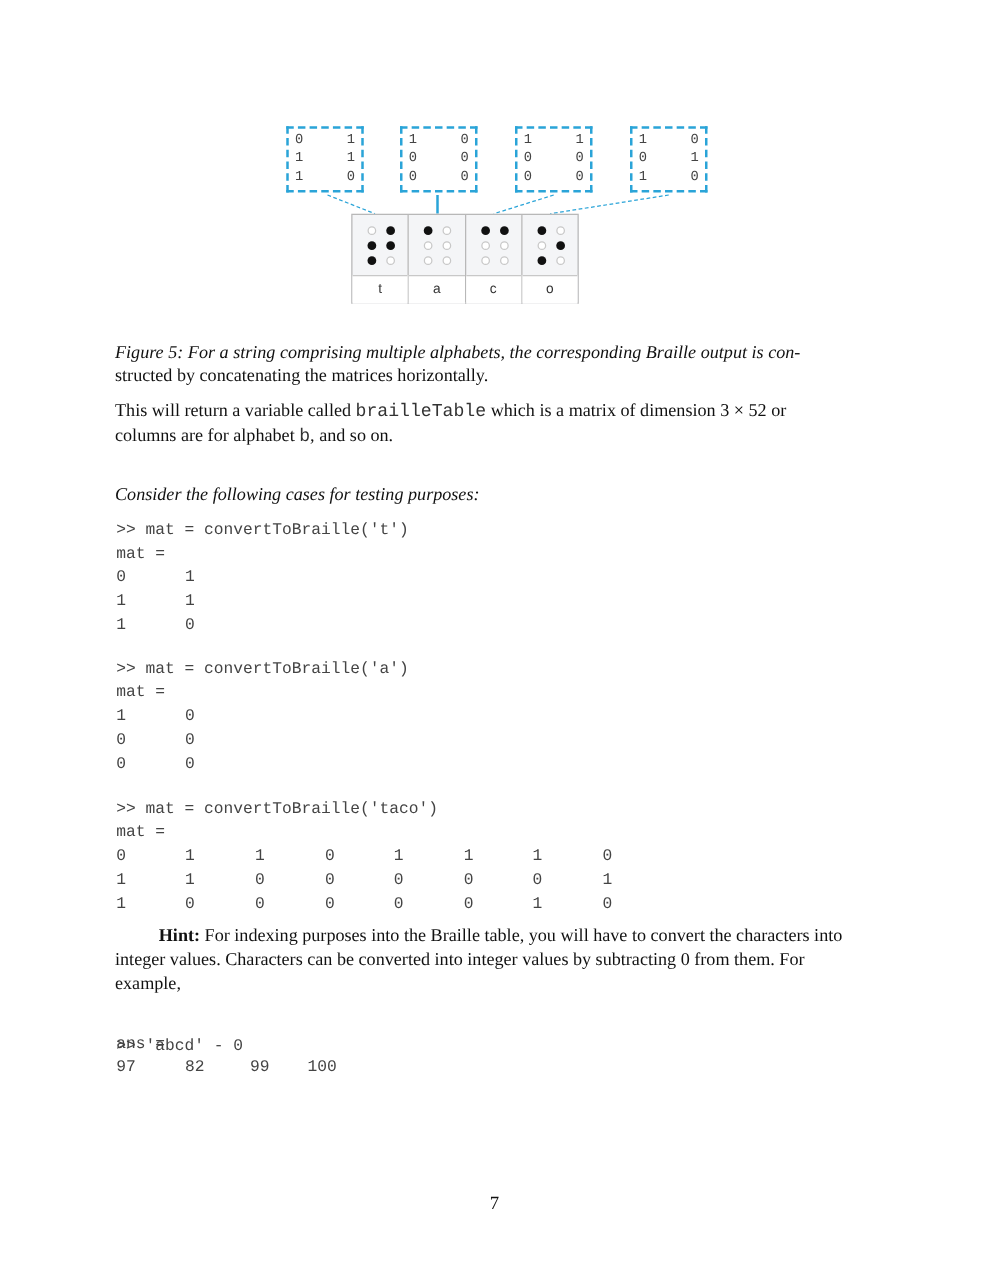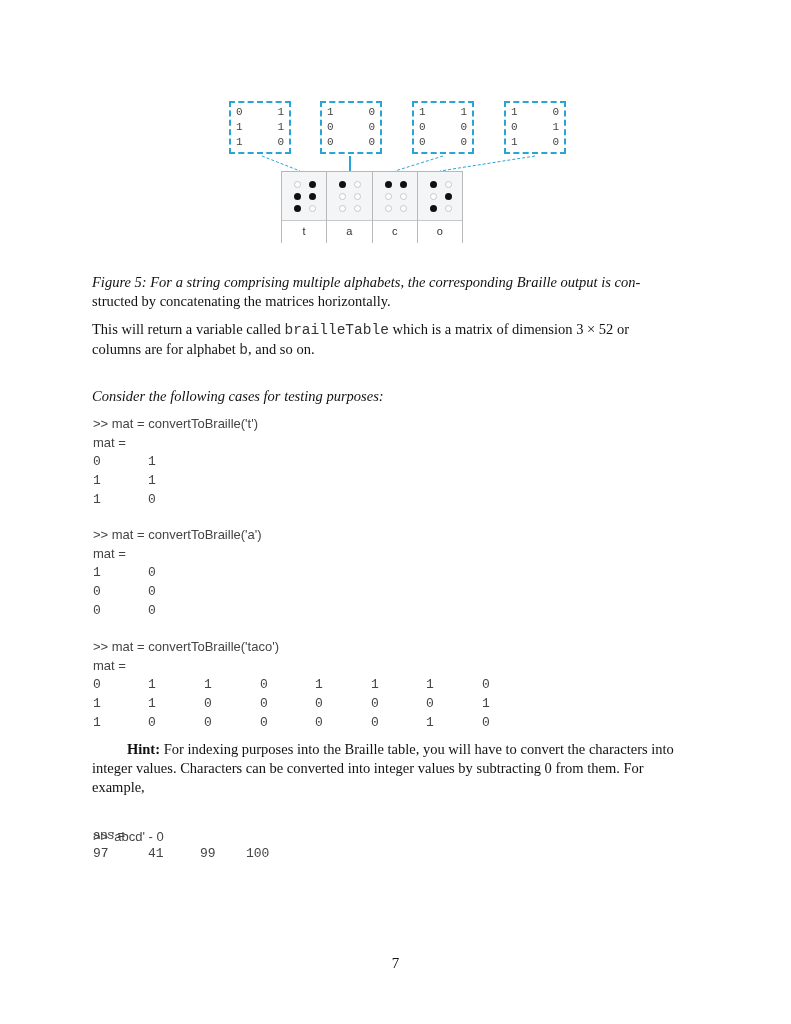--- a/index.html
+++ b/index.html
@@ -18,21 +18,21 @@
   .bcell { flex:1; border-right:1px solid #b8b8b8; position:relative; }
   .bcell:last-child { border-right:none; }
   .dots { position:absolute; left:11px; top:8px; display:grid; grid-template-columns:10px 10px; column-gap:5px; row-gap:3px; }
   .dot { width:7px; height:7px; border-radius:50%; box-sizing:border-box; margin:1px; }
   .dot.on { background:#111; }
   .dot.off { border:1px solid #c8c8c8; background:#fff; }
   .blabel { position:absolute; left:0; right:0; top:48px; height:22px; border-top:1px solid #c8c8c8;
             text-align:center; font-family:"Liberation Sans", sans-serif; font-size:11px; line-height:20px; color:#333; background:#fff; }
 
   .para { position:absolute; left:92px; width:606px; font-size:14.5px; line-height:19px; text-align:justify; }
-  .code-line { position:absolute; left:93px; font-family:Liberation Sans, sans-serif; font-size:13px; color:#444; white-space:pre; }
+  .code-line { position:absolute; left:93px; font-family:Liberation Mono, monospace; font-size:13px; color:#444; white-space:pre; }
   .num { position:absolute; font-family:"Liberation Mono", monospace; font-size:13px; color:#444; }
   sup { font-size:9px; }
 </style>
 </head>
 <body>
 
 <div>
   <svg class="connectors">
     <line x1="262" y1="156" x2="300" y2="171" stroke="#2aa4d8" stroke-width="1" stroke-dasharray="3,2"></line>
     <line x1="350" y1="156" x2="350" y2="171" stroke="#2aa4d8" stroke-width="2"></line>
@@ -214,18 +214,18 @@
 <div class="para" style="top:740px;">
   <div style="white-space:nowrap;margin-left:35px;"><b>Hint:</b><span> For indexing purposes into the Braille table, you will have to convert the characters into</span></div>
   <div style="white-space:nowrap;">integer values. Characters can be converted into integer values by subtracting 0 from them. For</div>
   <div>example,</div>
 </div>
 
 <div>
   <div class="code-line" style="top:808px;margin-top:21px;">&gt;&gt; 'abcd' - 0</div>
   <div class="code-line" style="top:827px;">ans =</div>
   <div class="num" style="left:93px;top:846px;">97</div>
-  <div class="num" style="left:148px;top:846px;">41</div>
+  <div class="num" style="left:148px;top:846px;">82</div>
   <div class="num" style="left:200px;top:846px;">99</div>
   <div class="num" style="left:246px;top:846px;">100</div>
 </div>
 
 <div class="abs" style="left:0;width:791px;top:955px;text-align:center;font-size:15px;">7</div>
 
 </body></html>

